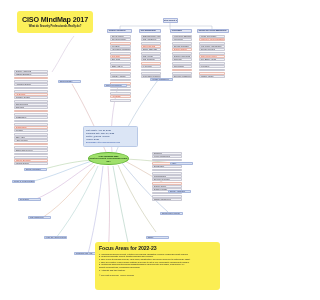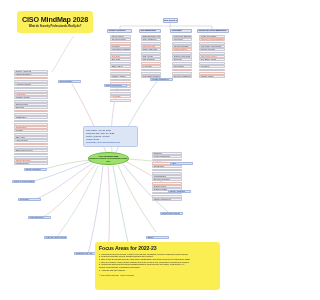--- a/index.html
+++ b/index.html
@@ -112,21 +112,21 @@
       <path d="M106 152 C 96 130, 86 108, 72 84" stroke="#c07f7f"></path>
       <path d="M116 152 C 126 128, 140 104, 158 80" stroke="#7f9fc0"></path>
 
       <path d="M170 22 L 170 26 M 120 26 L 212 26" stroke="#9aa3bb"></path>
       <path d="M120 26 L 120 30 M 170 26 L 170 30 M 212 26 L 212 30" stroke="#9aa3bb"></path>
       <path d="M52 72 C 60 60, 66 46, 74 36" stroke="#b9a0c6"></path>
     </g>
   </svg>
 
   <div class="title-card">
-    <div class="title-main">CISO MindMap 2028</div>
+    <div class="title-main">CISO MindMap 2017</div>
     <div class="title-sub">What do Security Professionals Really do?</div>
   </div>
 
   <div class="node hdr" style="left:163px;top:18px;width:15px;height:5px;justify-content:center;font-size:1.7px;">CISO MindMap 2022
 What do Security Professionals Really do?</div>
 
   <div class="node hdr" style="left:107px;top:29px;width:25px;height:3.6px;">Security Operations</div>
   <div class="node hdr" style="left:139px;top:29px;width:22px;height:3.6px;">Risk Management</div>
   <div class="node hdr" style="left:170px;top:29px;width:22px;height:3.6px;">Governance</div>
   <div class="node hdr" style="left:197px;top:29px;width:32px;height:3.6px;">Identity and Access Management</div>

